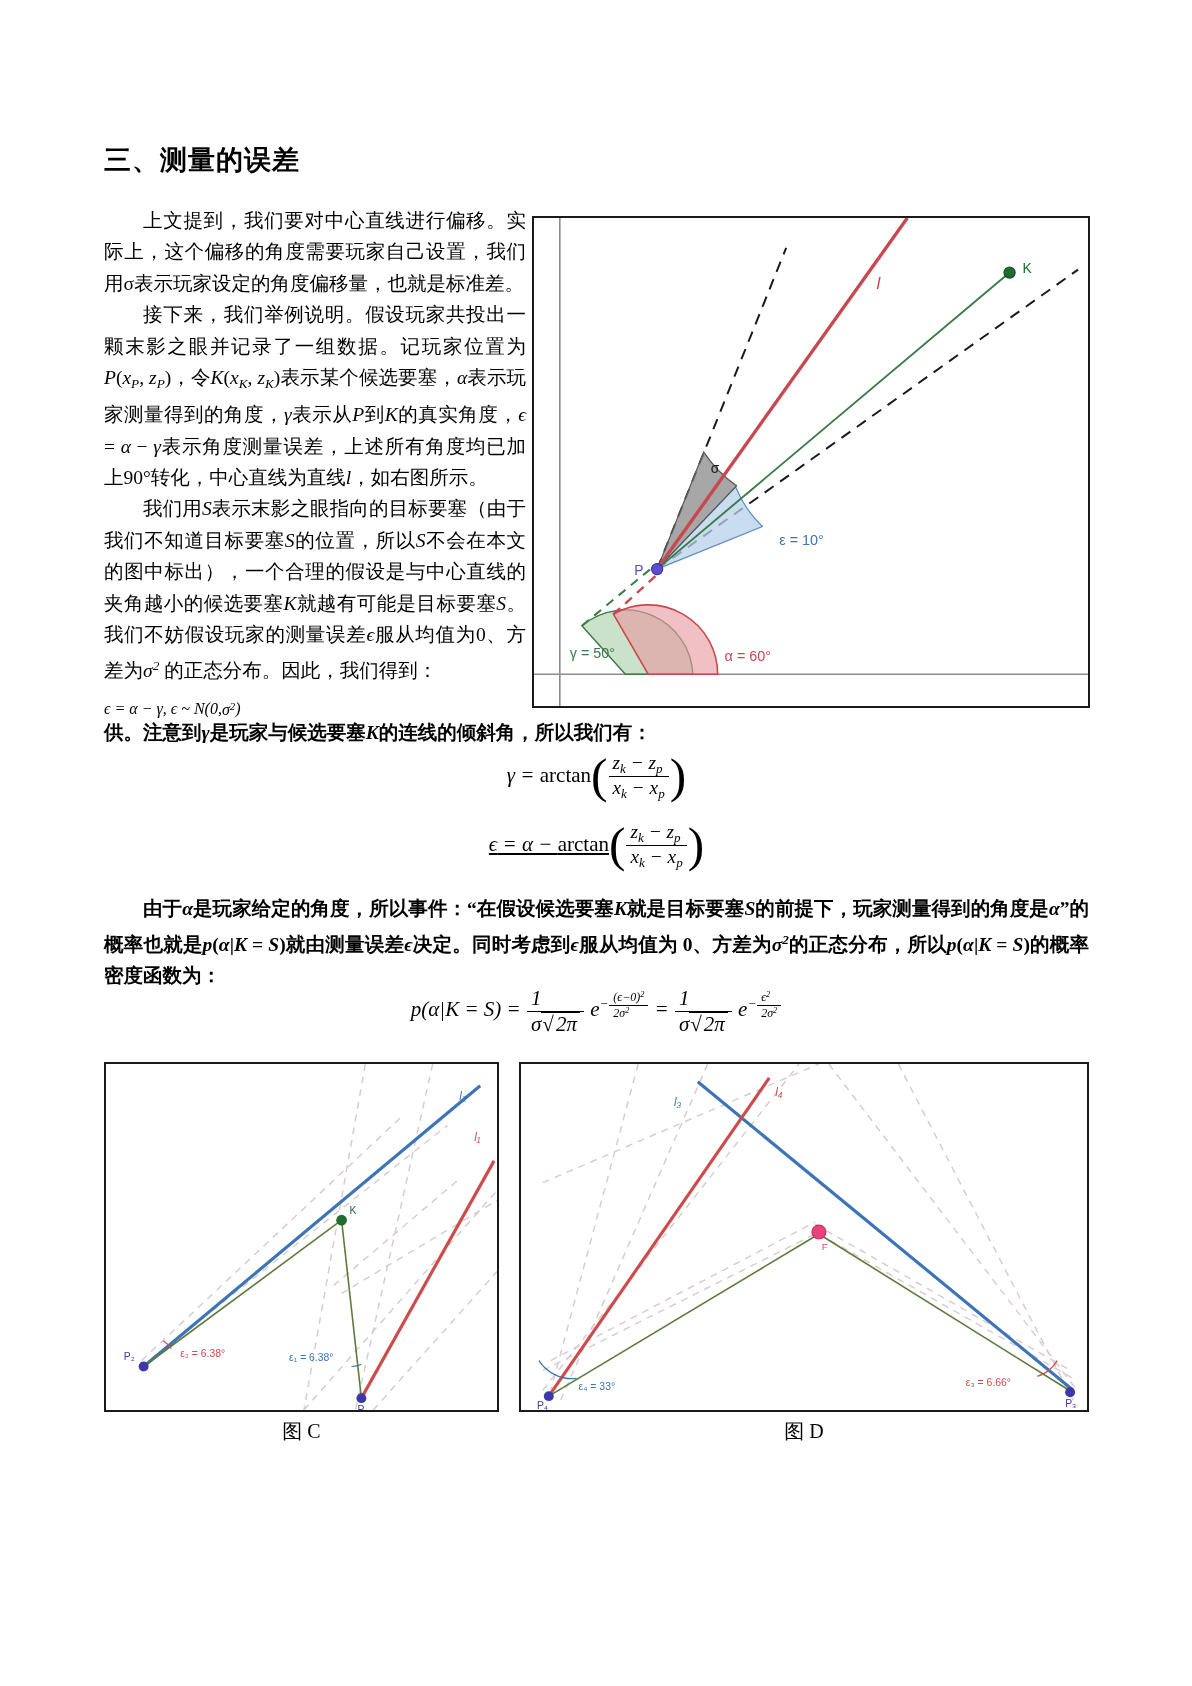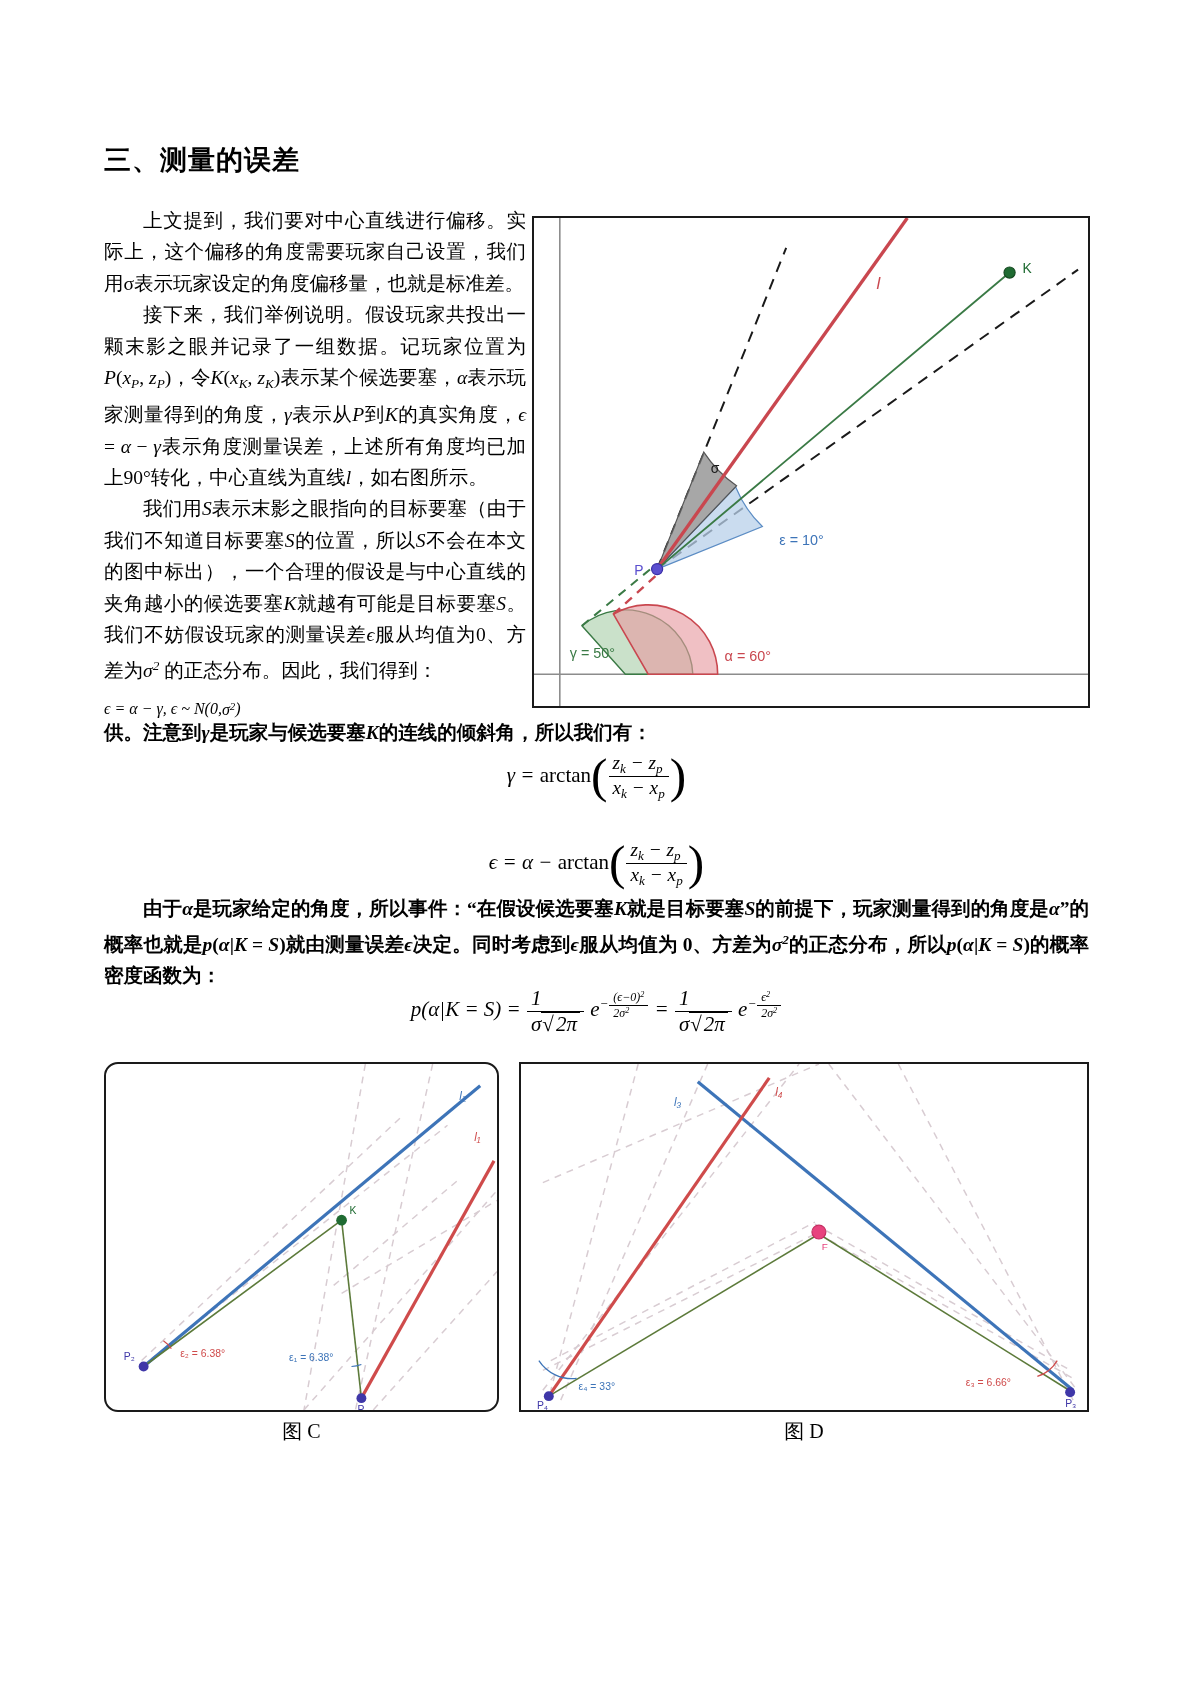--- a/index.html
+++ b/index.html
@@ -102,21 +102,21 @@
   }
   
   .figbox{
     position:absolute;
     border:2.4px solid #1a1a1a;
     background:#fff;
     box-sizing:border-box;
     overflow:hidden;
   }
   #fig-main{left:532px;top:216px;width:558px;height:492px;}
-  #fig-c{left:104px;top:1062px;width:395px;height:350px;border-radius:14px;}
+  #fig-c{left:104px;top:1062px;width:395px;height:350px;}
   #fig-d{left:519px;top:1062px;width:570px;height:350px;}
   .figcaption{
     position:absolute;
     font-size:20px;
     text-align:center;
   }
   #cap-c{left:104px;top:1418px;width:395px;}
   #cap-d{left:519px;top:1418px;width:570px;}
   .figsvg{display:block;width:100%;height:100%;}
   text{font-family:"Liberation Sans","DejaVu Sans",sans-serif;}
@@ -140,21 +140,21 @@
 
   </div>
 
   <div class="fullrow" style="top:717px;">供。注意到<span class="mi">γ</span>是玩家与候选要塞<span class="mi">K</span>的连线的倾斜角，所以我们有：</div>
 
   <div class="centereq" style="top:752px;">
     <span class="mi">γ</span> = <span class="upr">arctan</span><span class="paren">(</span><span class="frac"><span class="num"><span class="mi">z<span class="sub">k</span></span> − <span class="mi">z<span class="sub">p</span></span></span><span class="den"><span class="mi">x<span class="sub">k</span></span> − <span class="mi">x<span class="sub">p</span></span></span></span><span class="paren">)</span>
   </div>
 
 
-  <div class="centereq" style="top:839px;">
+  <div class="centereq" style="top:821px;text-decoration:underline;">
     <span class="mi">ϵ</span> = <span class="mi">α</span> − <span class="upr">arctan</span><span class="paren">(</span><span class="frac"><span class="num"><span class="mi">z<span class="sub">k</span></span> − <span class="mi">z<span class="sub">p</span></span></span><span class="den"><span class="mi">x<span class="sub">k</span></span> − <span class="mi">x<span class="sub">p</span></span></span></span><span class="paren">)</span>
   </div>
 
   <div class="fullrow" style="top:893px;text-indent:2em;">由于<span class="mi">α</span>是玩家给定的角度，所以事件：“在假设候选要塞<span class="mi">K</span>就是目标要塞<span class="mi">S</span>的前提下，玩家测量得到的角度是<span class="mi">α</span>”的概率也就是<span class="mi">p</span>(<span class="mi">α</span>|<span class="mi">K</span> = <span class="mi">S</span>)就由测量误差<span class="mi">ϵ</span>决定。同时考虑到<span class="mi">ϵ</span>服从均值为 0、方差为<span class="mi">σ<span class="sup">2</span></span>的正态分布，所以<span class="mi">p</span>(<span class="mi">α</span>|<span class="mi">K</span> = <span class="mi">S</span>)的概率密度函数为：</div>
 
   <div class="centereq" style="top:987px;">
     <span class="mi">p</span>(<span class="mi">α</span>|<span class="mi">K</span> = <span class="mi">S</span>) =
     <span class="frac" style="font-size:1em;"><span class="num">1</span><span class="den"><span class="mi">σ</span><span class="sqrtbar">√<span style="border-top:1px solid #000;padding:0 2px;">2<span class="mi">π</span></span></span></span></span>
     <span class="mi">e</span><span class="expo">−<span class="frac"><span class="num">(<span class="mi">ϵ</span>−0)<span class="sup">2</span></span><span class="den">2<span class="mi">σ</span><span class="sup">2</span></span></span></span>
     =

